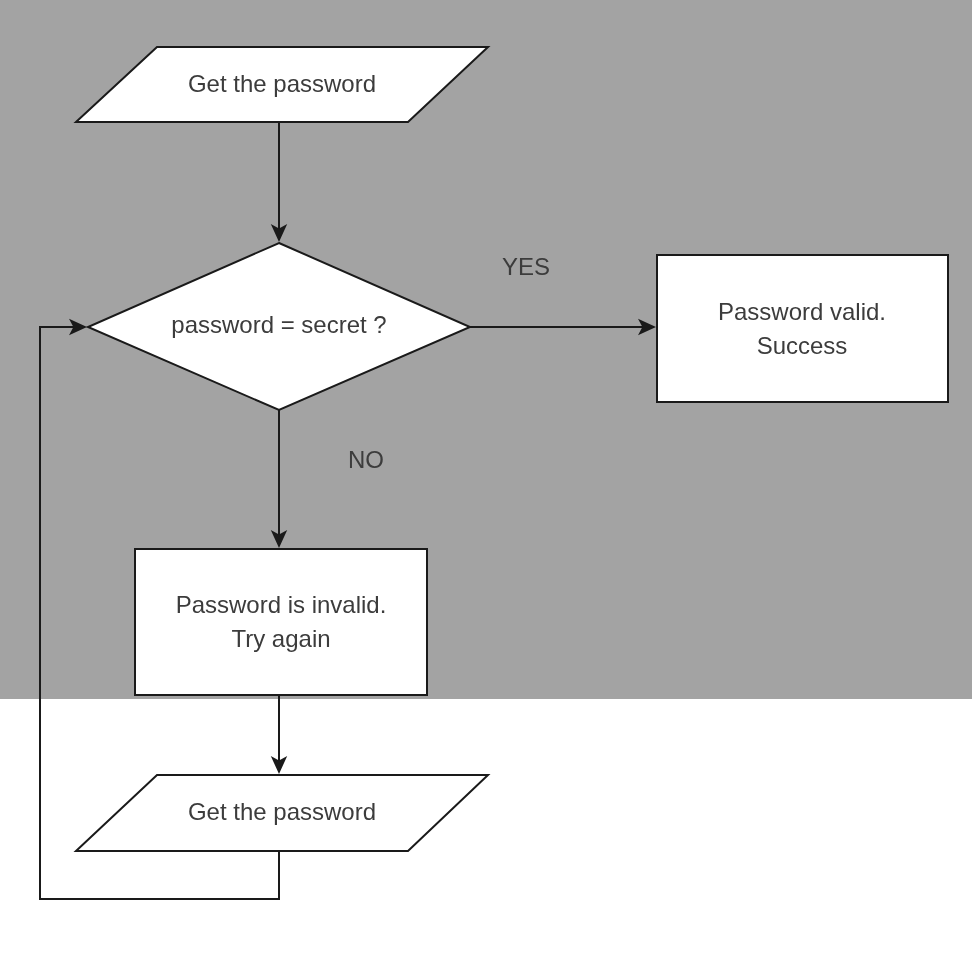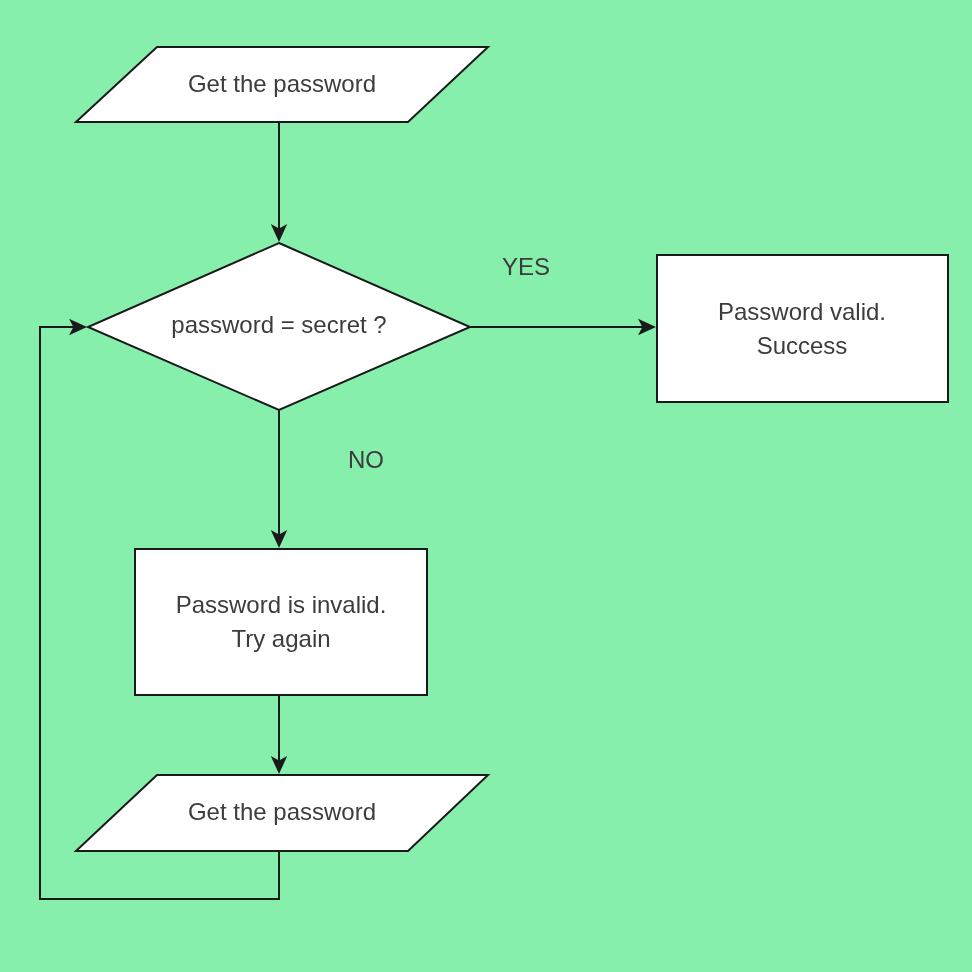--- a/index.html
+++ b/index.html
@@ -9,22 +9,22 @@
   }
   body {
     width: 972px;
     height: 972px;
     font-family: "Liberation Sans", sans-serif;
     overflow: hidden;
   }
   #flowchart-canvas {
     position: relative;
     width: 972px;
-    height: 972px;
-    background: #86efac;
+    height: 699px;
+    background: #a3a3a3;
   }
   svg.diagram {
     position: absolute;
     top: 0;
     left: 0;
     width: 972px;
     height: 972px;
   }
   .node-shape {
     fill: #ffffff;

